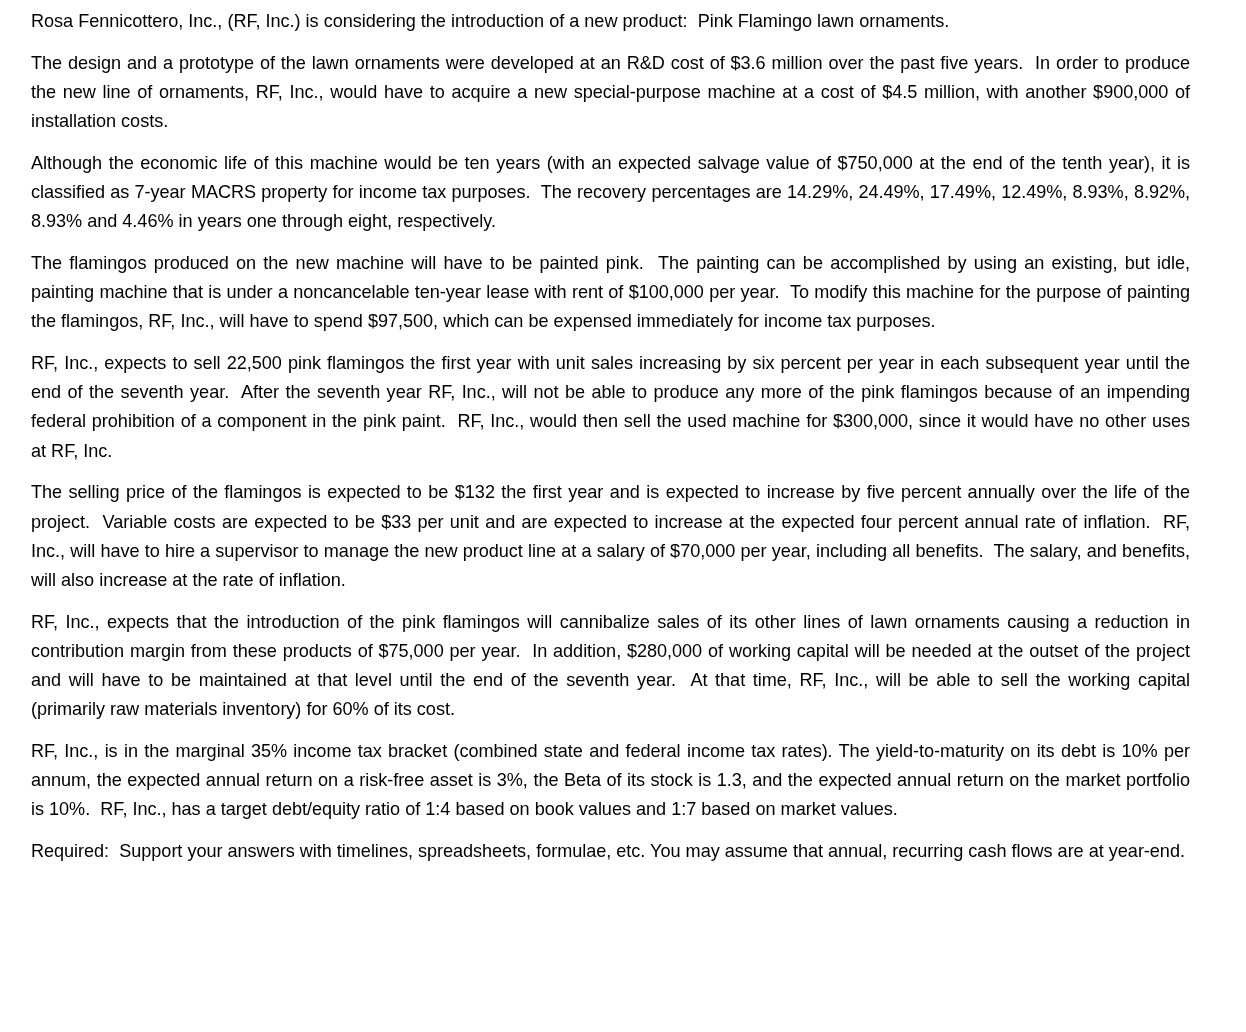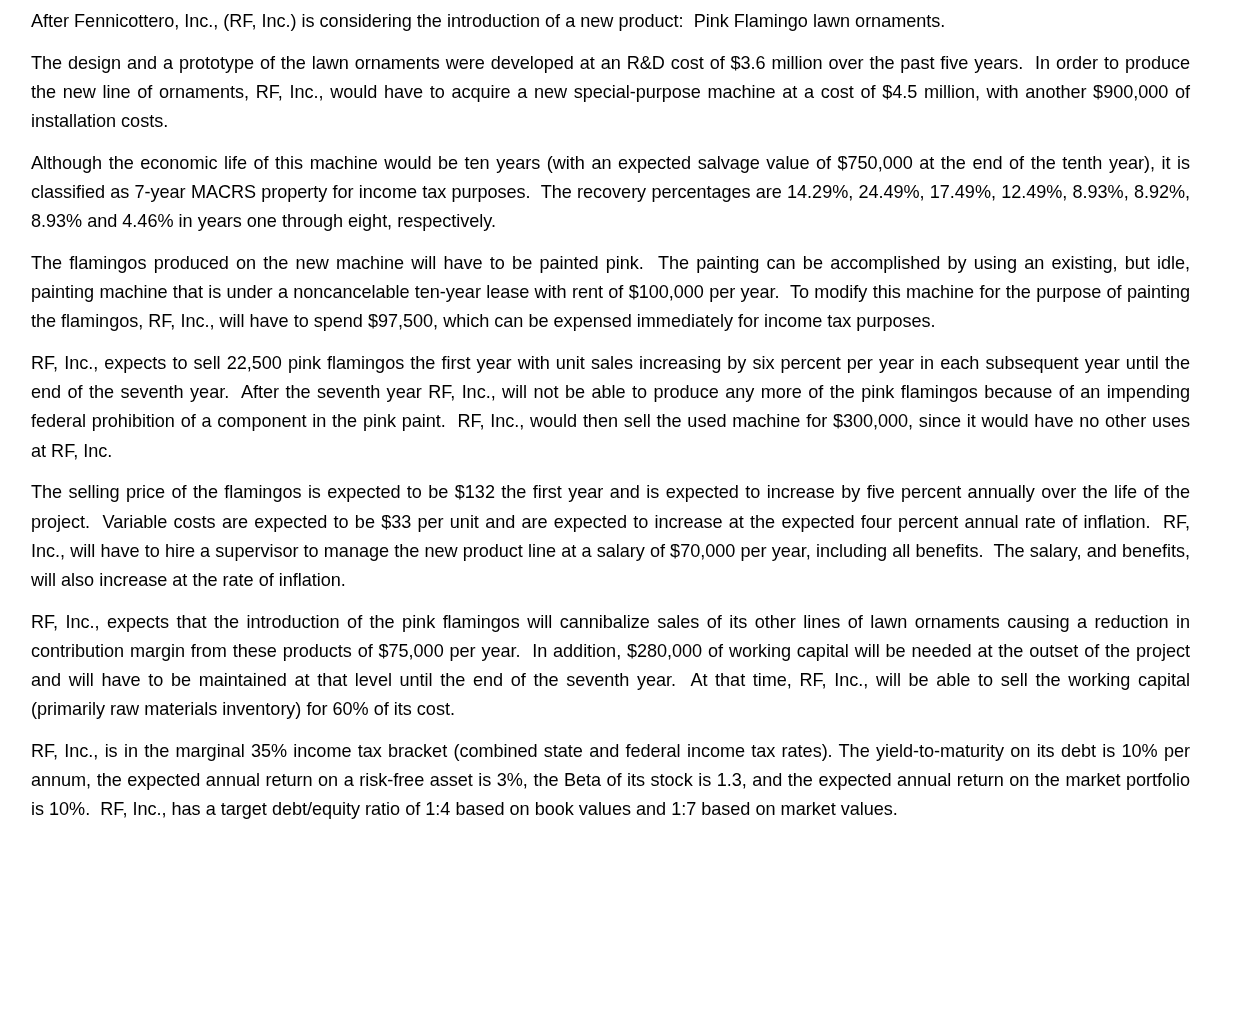--- a/index.html
+++ b/index.html
@@ -39,21 +39,22 @@
   }
   
   .para > span.run {
     white-space: pre-wrap;
   }
 </style>
 </head>
 <body>
 
 <div id="doc">
-    <p class="para"><span class="run">After Fennicottero, Inc., (</span><b class="run">RF, Inc.</b><span class="run">) is considering the introduction of a new product:  Pink Flamingo lawn ornaments.</span></p>
+    <p class="para"><span class="run">Rosa Fennicottero, Inc., (</span><b class="run">RF, Inc.</b><span class="run">) is considering the introduction of a new product:  Pink Flamingo lawn ornaments.</span></p>
     <p class="para"><span class="run">The design and a prototype of the lawn ornaments were developed at an R&amp;D cost of $3.6 million over the past five years.  In order to produce the new line of ornaments, </span><b class="run">RF, Inc.</b><span class="run">, would have to acquire a new special-purpose machine at a cost of $4.5 million, with another $900,000 of installation costs.</span></p>
     <p class="para"><span class="run">Although the economic life of this machine would be ten years (with an expected salvage value of $750,000 at the end of the tenth year), it is classified as 7-year </span><b class="run">MACRS</b><span class="run"> property for income tax purposes.  The recovery percentages are 14.29%, 24.49%, 17.49%, 12.49%, 8.93%, 8.92%, 8.93% and 4.46% in years one through eight, respectively.</span></p>
     <p class="para"><span class="run">The flamingos produced on the new machine will have to be painted pink.  The painting can be accomplished by using an existing, but idle, painting machine that is under a noncancelable ten-year lease with rent of $100,000 per year.  To modify this machine for the purpose of painting the flamingos, </span><b class="run">RF, Inc.</b><span class="run">, will have to spend $97,500, which can be expensed immediately for income tax purposes.</span></p>
     <p class="para"><b class="run">RF, Inc.</b><span class="run">, expects to sell 22,500 pink flamingos the first year with unit sales increasing by six percent per year in each subsequent year until the end of the seventh year.  After the seventh year </span><b class="run">RF, Inc.</b><span class="run">, will not be able to produce any more of the pink flamingos because of an impending federal prohibition of a component in the pink paint.  </span><b class="run">RF, Inc.</b><span class="run">, would then sell the used machine for $300,000, since it would have no other uses at </span><b class="run">RF, Inc.</b></p>
     <p class="para"><span class="run">The selling price of the flamingos is expected to be $132 the first year and is expected to increase by five percent annually over the life of the project.  Variable costs are expected to be $33 per unit and are expected to increase at the expected four percent annual rate of inflation.  </span><b class="run">RF, Inc.</b><span class="run">, will have to hire a supervisor to manage the new product line at a salary of $70,000 per year, including all benefits.  The salary, and benefits, will also increase at the rate of inflation.</span></p>
     <p class="para"><b class="run">RF, Inc.</b><span class="run">, expects that the introduction of the pink flamingos will cannibalize sales of its other lines of lawn ornaments causing a reduction in contribution margin from these products of $75,000 per year.  In addition, $280,000 of working capital will be needed at the outset of the project and will have to be maintained at that level until the end of the seventh year.  At that time, </span><b class="run">RF, Inc.</b><span class="run">, will be able to sell the working capital (primarily raw materials inventory) for 60% of its cost.</span></p>
     <p class="para"><b class="run">RF, Inc.</b><span class="run">, is in the marginal 35% income tax bracket (combined state and federal income tax rates). The yield-to-maturity on its debt is 10% per annum, the expected annual return on a risk-free asset is 3%, the Beta of its stock is 1.3, and the expected annual return on the market portfolio is 10%.  </span><b class="run">RF, Inc.</b><span class="run">, has a target debt/equity ratio of 1:4 based on book values and 1:7 based on market values.</span></p>
+    <p class="para"><b class="run">Required:</b><span class="run">  Support your answers with timelines, spreadsheets, formulae, etc. You may assume that annual, recurring cash flows are at year-end.</span></p>
   </div>
 
 </body></html>

